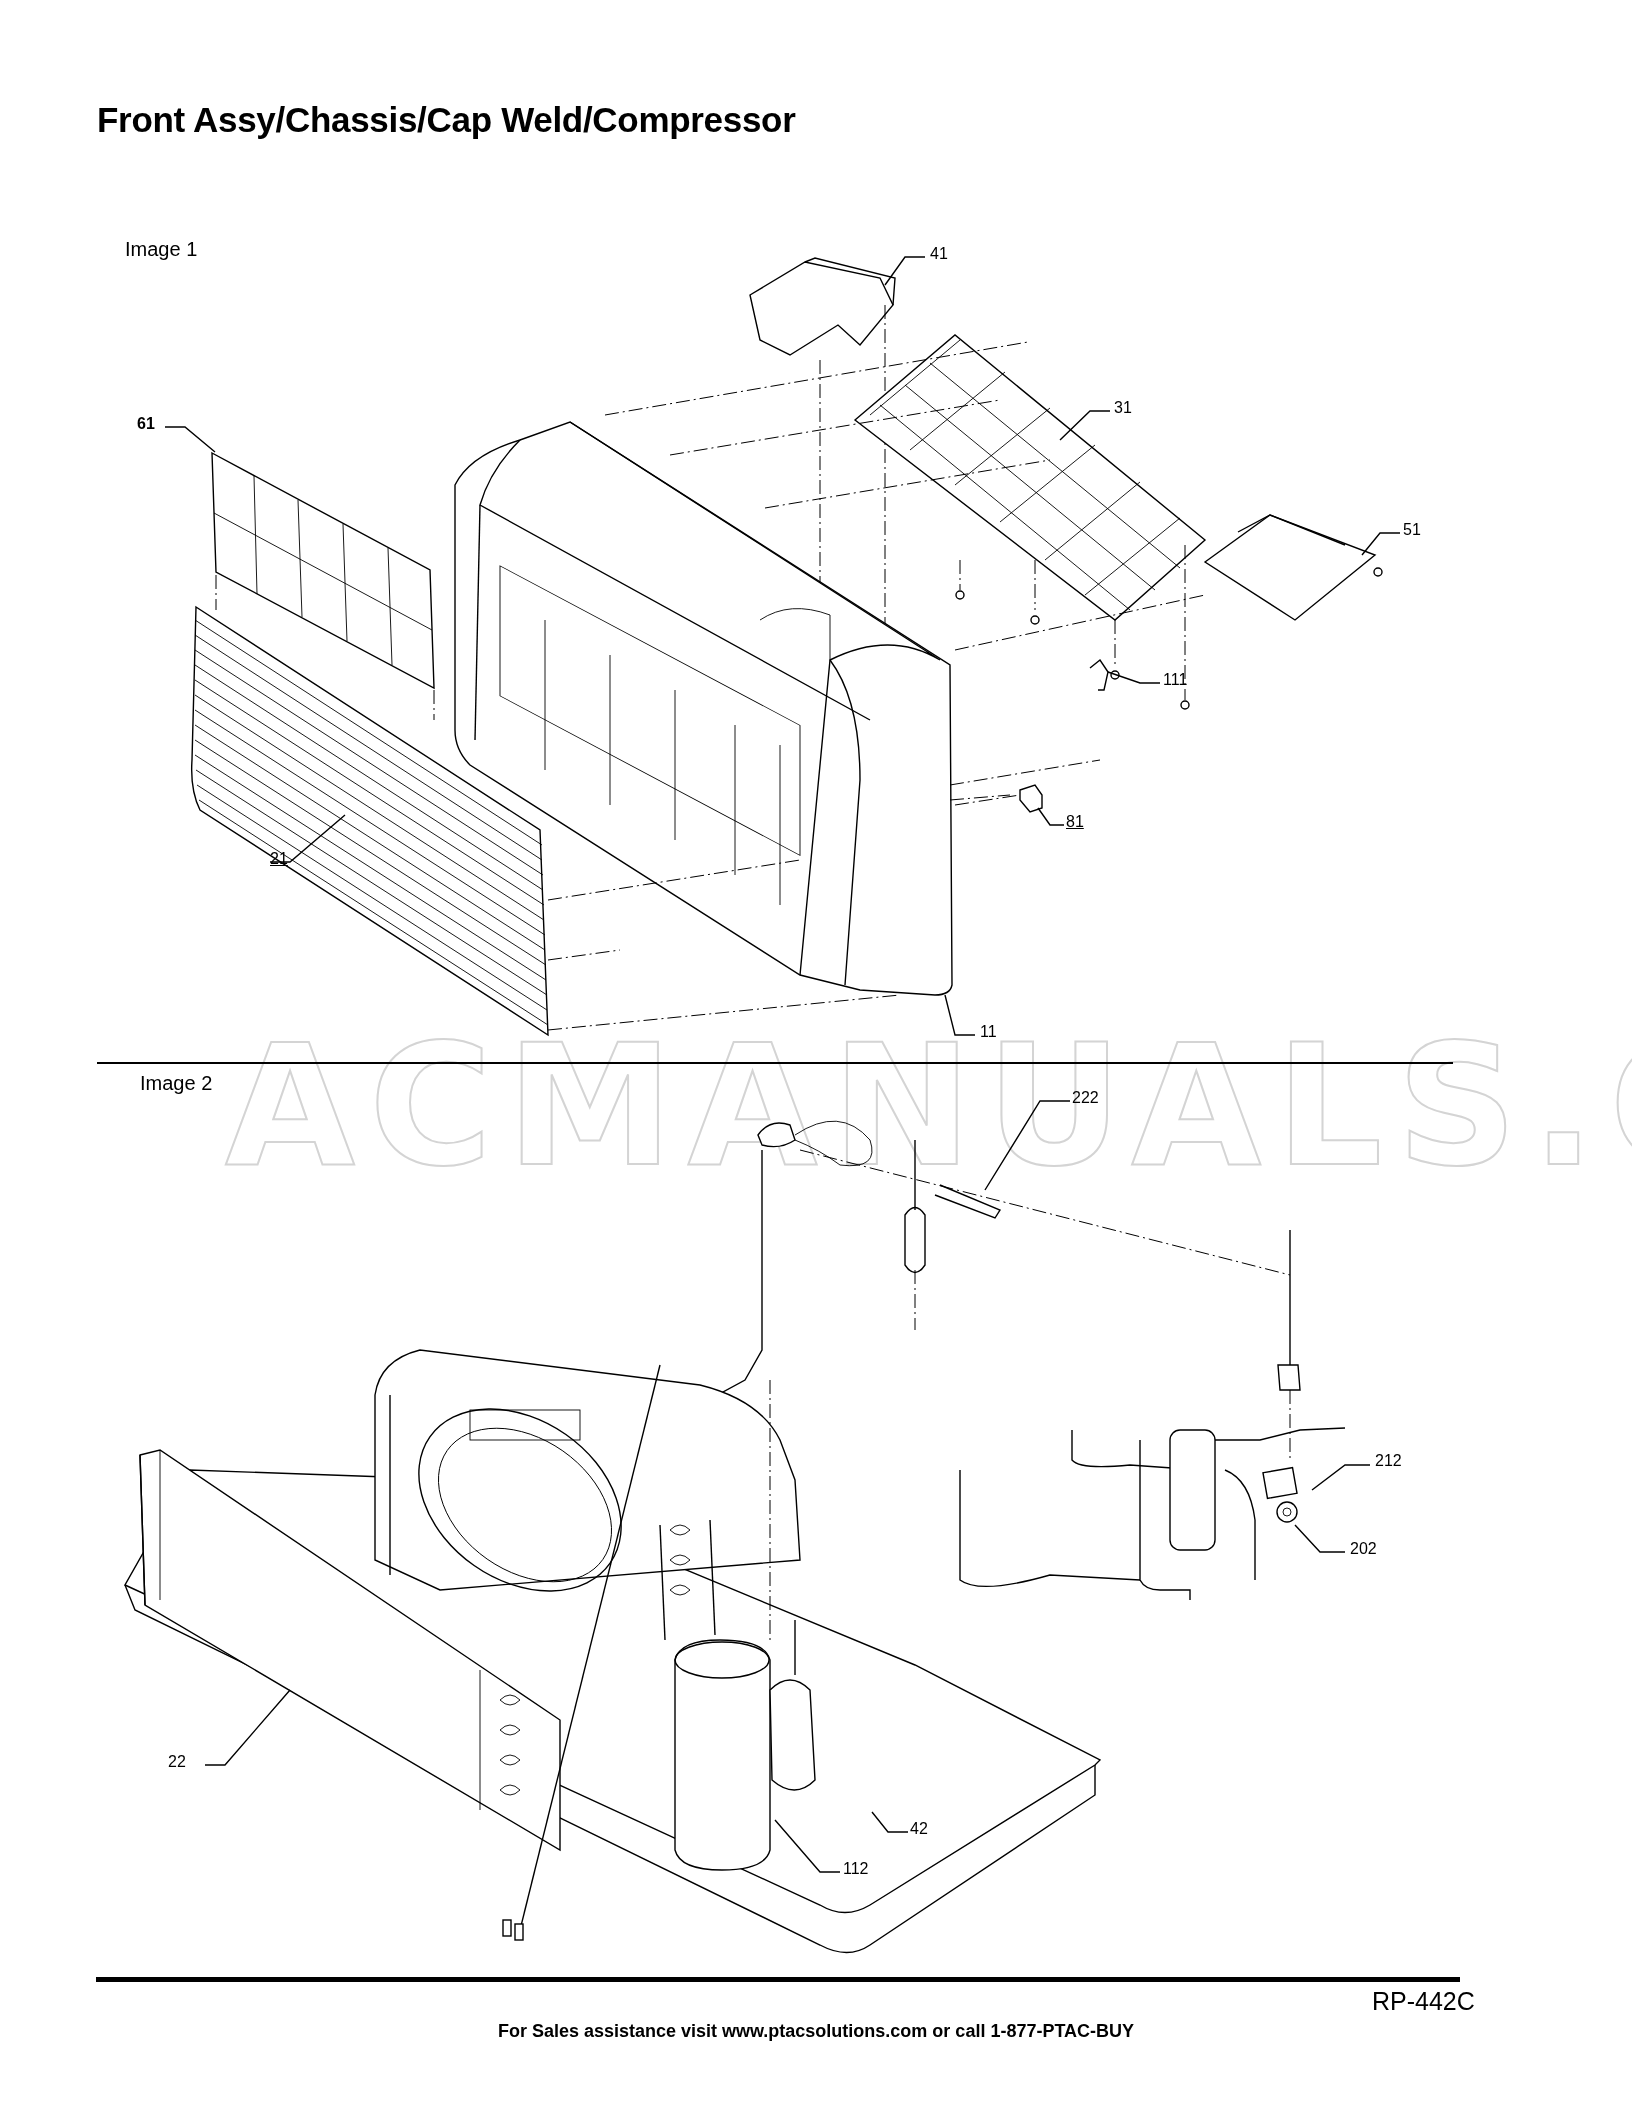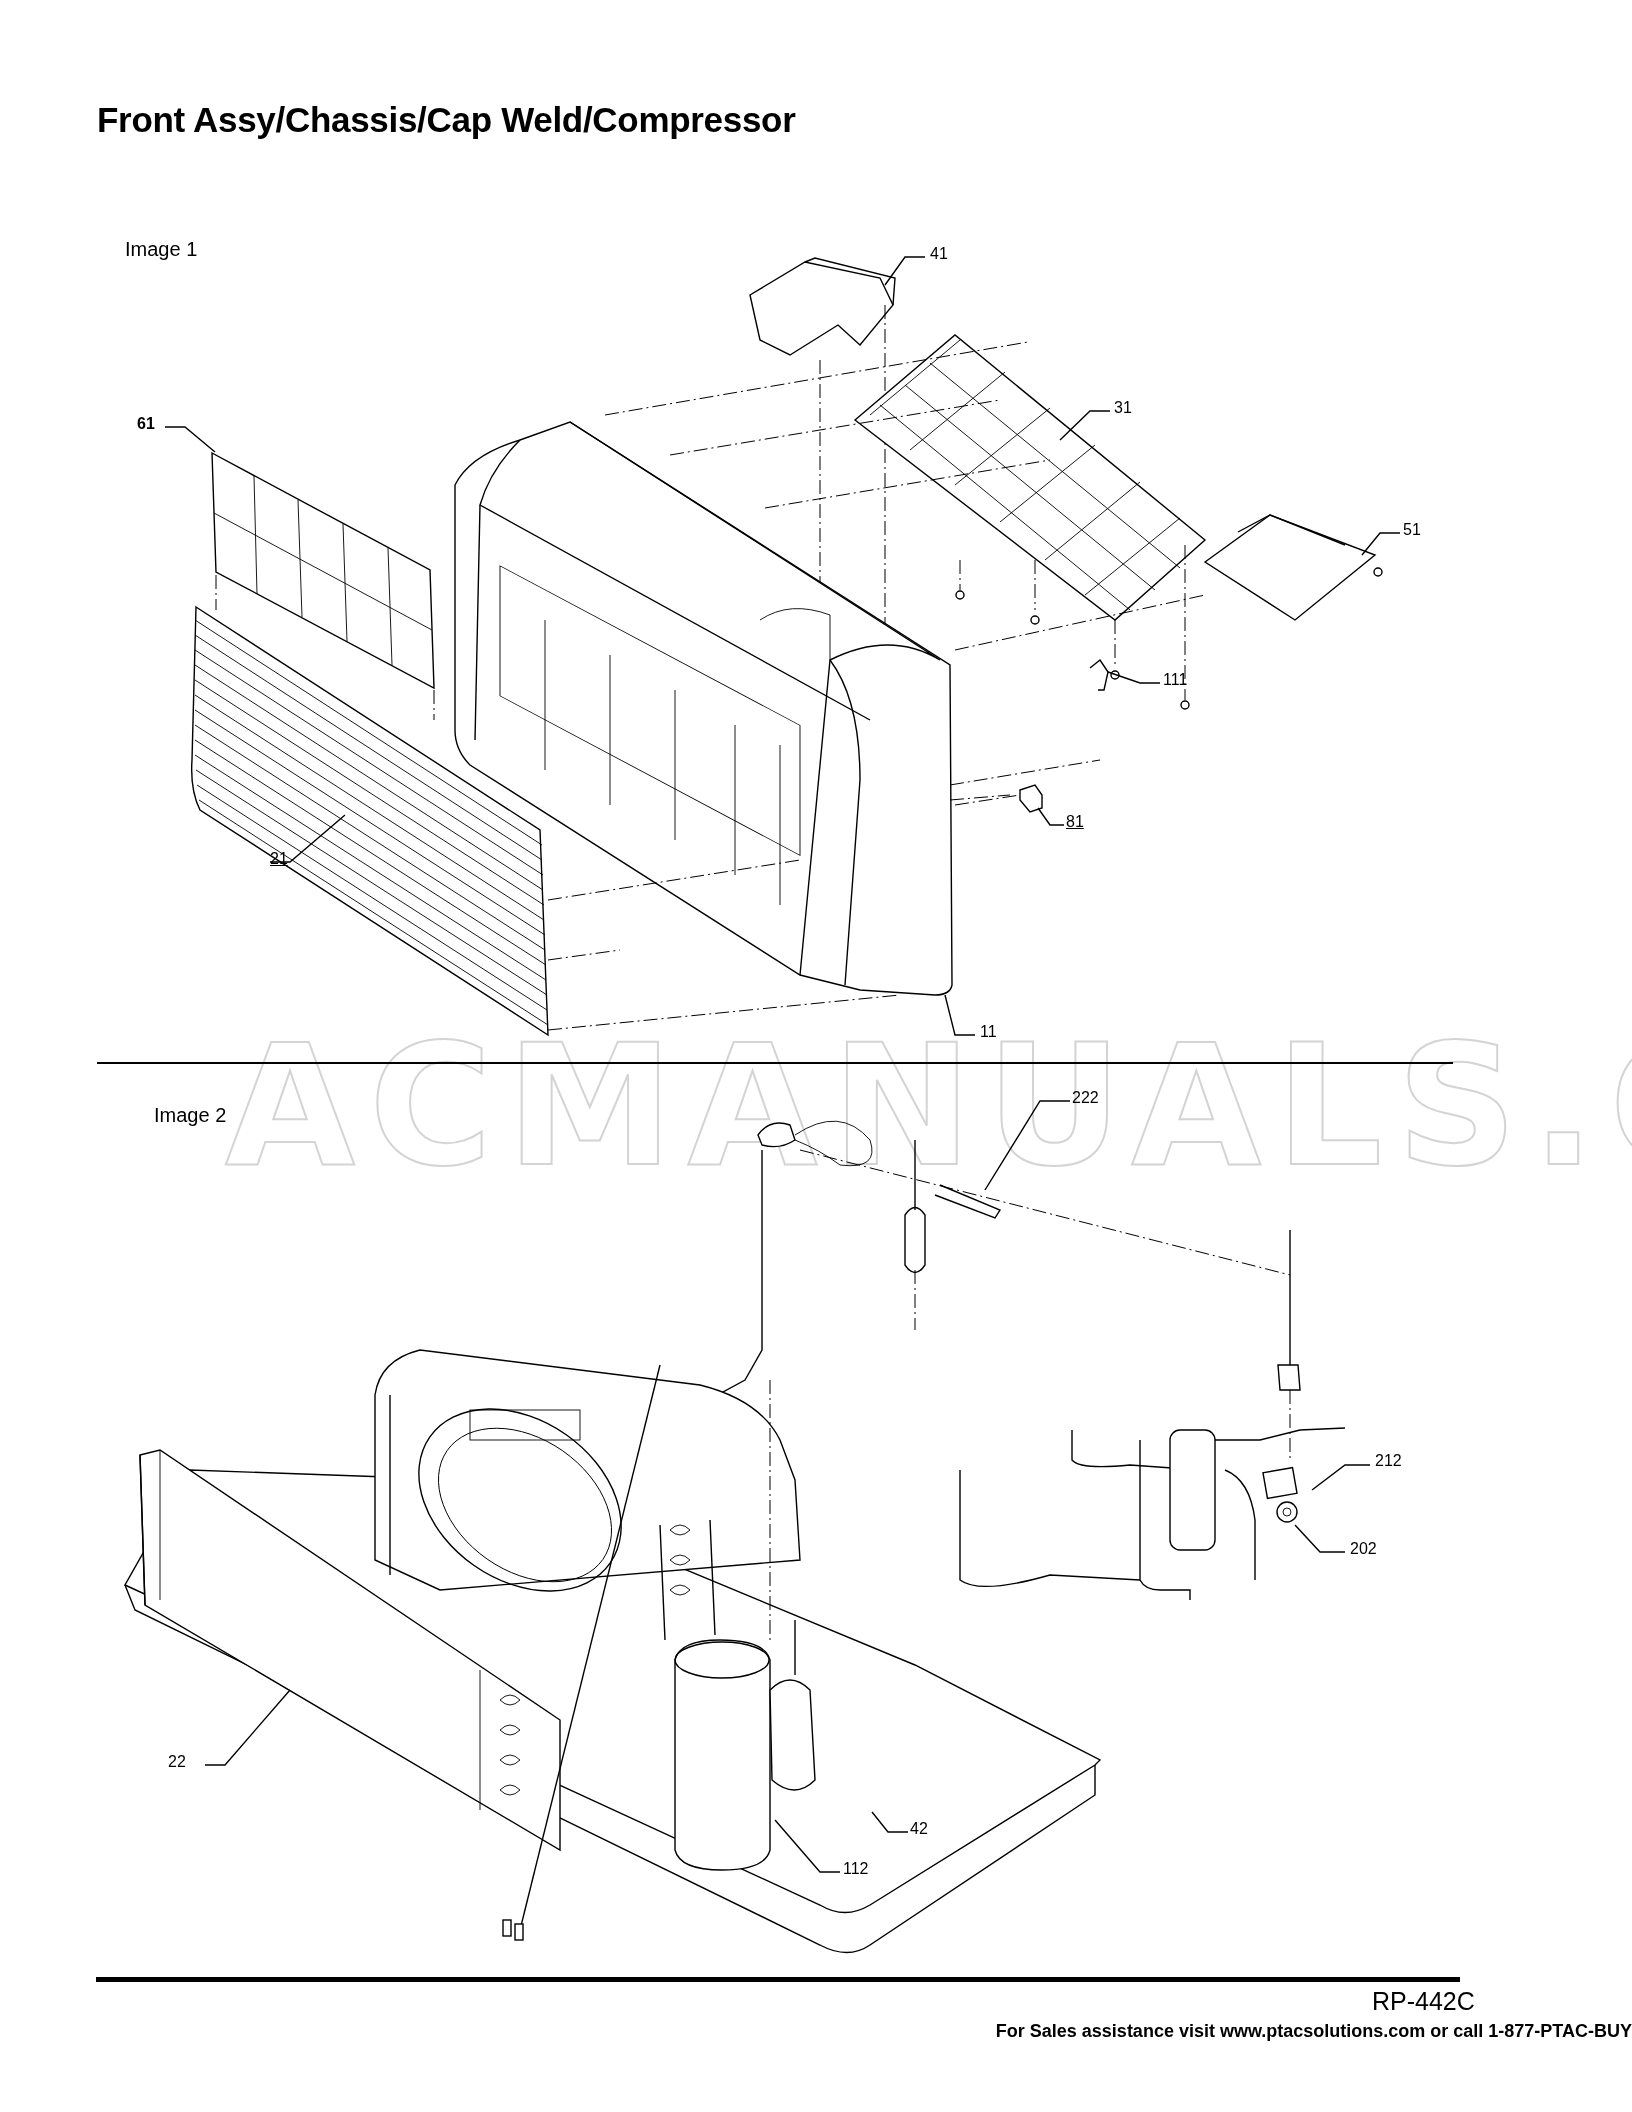--- a/index.html
+++ b/index.html
@@ -3,35 +3,35 @@
 <meta charset="utf-8">
 <style>
   html,body{margin:0;padding:0;background:#ffffff;}
   body{width:1632px;height:2112px;position:relative;overflow:hidden;font-family:"Liberation Sans",sans-serif;color:#000;}
   .title{position:absolute;left:97px;top:100px;font-size:35px;font-weight:bold;letter-spacing:-0.3px;white-space:nowrap;}
   .img-label{position:absolute;font-size:20px;white-space:nowrap;}
   .callout{position:absolute;font-size:16px;white-space:nowrap;line-height:1;}
   .divider{position:absolute;left:97px;top:1062px;width:1356px;height:2px;background:#000;}
   .footer-bar{position:absolute;left:96px;top:1977px;width:1364px;height:5px;background:#000;}
   .doc-code{position:absolute;left:1372px;top:1987px;font-size:25px;}
-  .footer-text{position:absolute;left:0;width:1632px;top:2021px;text-align:right;font-size:18px;font-weight:bold;}
+  .footer-text{position:absolute;left:0;width:1632px;top:2021px;text-align:center;font-size:18px;font-weight:bold;}
   .watermark{position:absolute;left:225px;top:1022px;font-size:168px;font-weight:bold;letter-spacing:14px;color:transparent;-webkit-text-stroke:2px #d4d4d4;white-space:nowrap;line-height:1;font-family:"DejaVu Sans",sans-serif;}
   svg.drawing{position:absolute;left:0;top:0;}
   .ln{fill:none;stroke:#000;stroke-width:1.4;}
   .thin{fill:none;stroke:#000;stroke-width:0.9;}
   .dash{fill:none;stroke:#000;stroke-width:1;stroke-dasharray:14 4 2 4;}
   .fillw{fill:#fff;stroke:#000;stroke-width:1.4;}
 </style>
 </head>
 <body>
 
 <div class="title">Front Assy/Chassis/Cap Weld/Compressor</div>
 
 <div class="img-label" style="left:125px;top:238px;">Image 1</div>
-<div class="img-label" style="left:140px;top:1104px;margin-left:14px;">Image 2</div>
+<div class="img-label" style="left:140px;top:1072px;">Image 2</div>
 
 <div class="watermark">ACMANUALS.COM</div>
 
 <div class="divider"></div>
 
 <svg class="drawing" width="1632" height="2112">
 
   <g>
     <path class="fillw" d="M750 295 L805 262 L880 278 L893 305 L860 345 L838 325 L790 355 L760 340 Z"></path>
     <path class="ln" d="M805 262 L815 258 L895 278 L893 305"></path>

